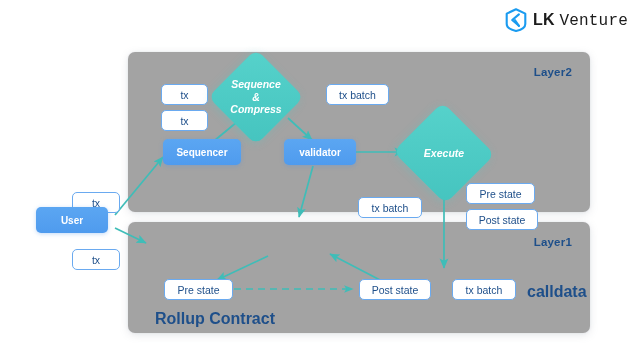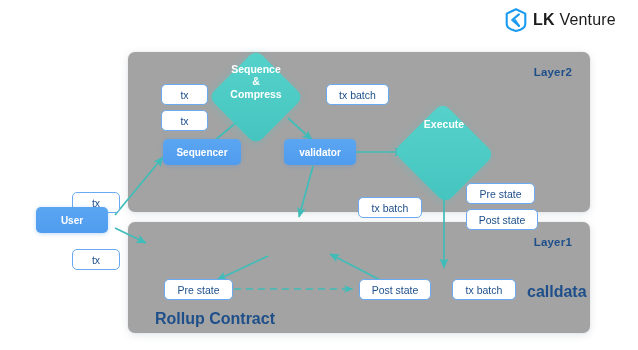--- a/index.html
+++ b/index.html
@@ -38,20 +38,21 @@
     letter-spacing: 0.2px;
     color: #1b1b1b;
     white-space: nowrap;
     line-height: 1;
   }
   #logo .wordmark .lk {
     font-weight: bold;
   }
   #logo .wordmark .venture {
     font-weight: normal;
+    font-family: Liberation Mono, monospace;
   }
 
   
   .panel {
     position: absolute;
     background: #a3a3a3;
     border-radius: 7px;
     box-shadow: 0 2px 9px rgba(120, 130, 145, 0.20),
                 0 0 2px rgba(120, 130, 145, 0.15);
   }
@@ -107,22 +108,23 @@
     font-size: 10px;
     font-weight: bold;
     height: 26px;
     box-shadow: 0 1px 4px rgba(80, 150, 235, 0.35);
   }
 
   
   .diamond {
     position: absolute;
     display: flex;
-    align-items: flex-start;
+    align-items: center;
     justify-content: center;
+    font-style: italic;
   }
   .diamond .shape {
     position: absolute;
     left: 50%;
     top: 50%;
     width: 100%;
     height: 100%;
     transform: translate(-50%, -50%) rotate(45deg);
     background: #4ecbc6;
     background-image: linear-gradient(135deg, #56d2cb 0%, #45c4bf 100%);

